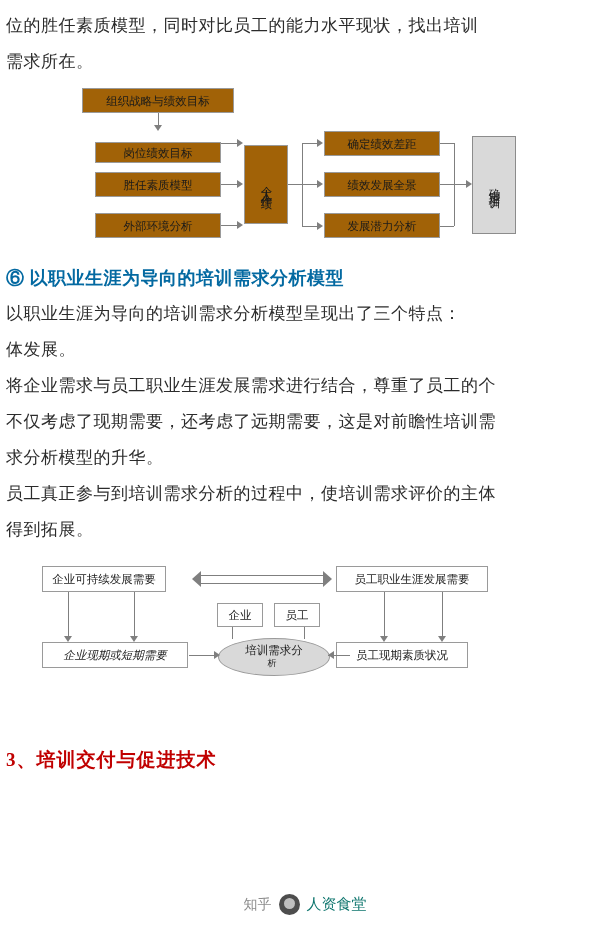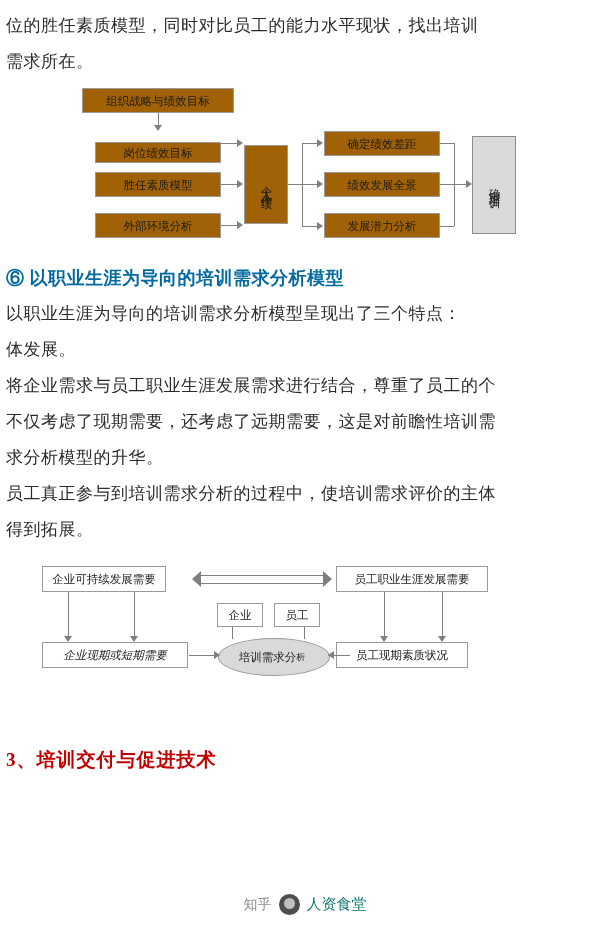--- a/index.html
+++ b/index.html
@@ -315,21 +315,21 @@
     </div>
 
     <div class="d2box" style="left:36px; top:84px; width:146px; height:26px;font-style:italic;">
       <span>企业现期或短期需要</span>
     </div>
 
     <div class="d2box" style="left:330px; top:84px; width:132px; height:26px;">
       <span>员工现期素质状况</span>
     </div>
 
-    <div class="ellipse" style="left:212px; top:80px; width:110px; height:36px; flex-direction:row;">
+    <div class="ellipse" style="left:212px; top:80px; width:110px; height:36px; flex-direction:column;">
       <span>培训需求分</span>
       <span style="font-size:9px; letter-spacing:4px;">析</span>
     </div>
 
     <div class="line vline" style="left:62px; top:34px; height:44px;"></div>
     <div class="arrow-d" style="left:58px; top:78px;"></div>
     <div class="line vline" style="left:128px; top:34px; height:44px;"></div>
     <div class="arrow-d" style="left:124px; top:78px;"></div>
 
     <div class="line vline" style="left:378px; top:34px; height:44px;"></div>

